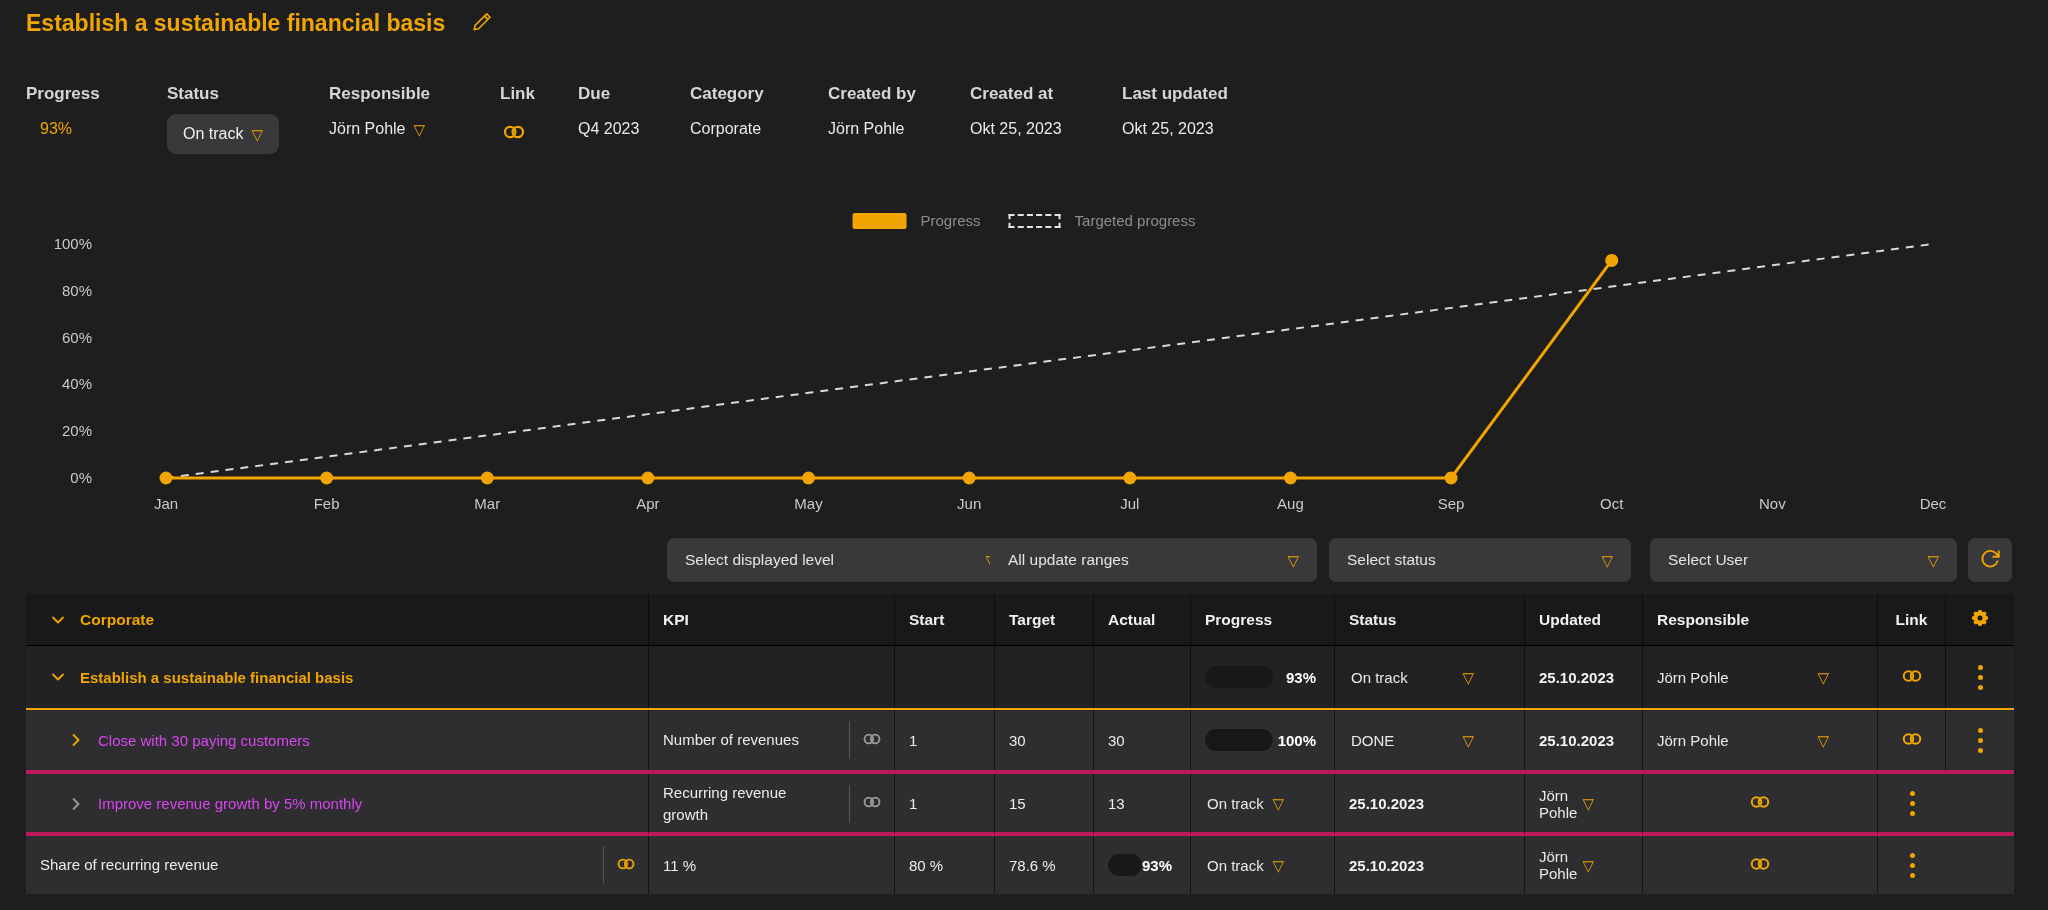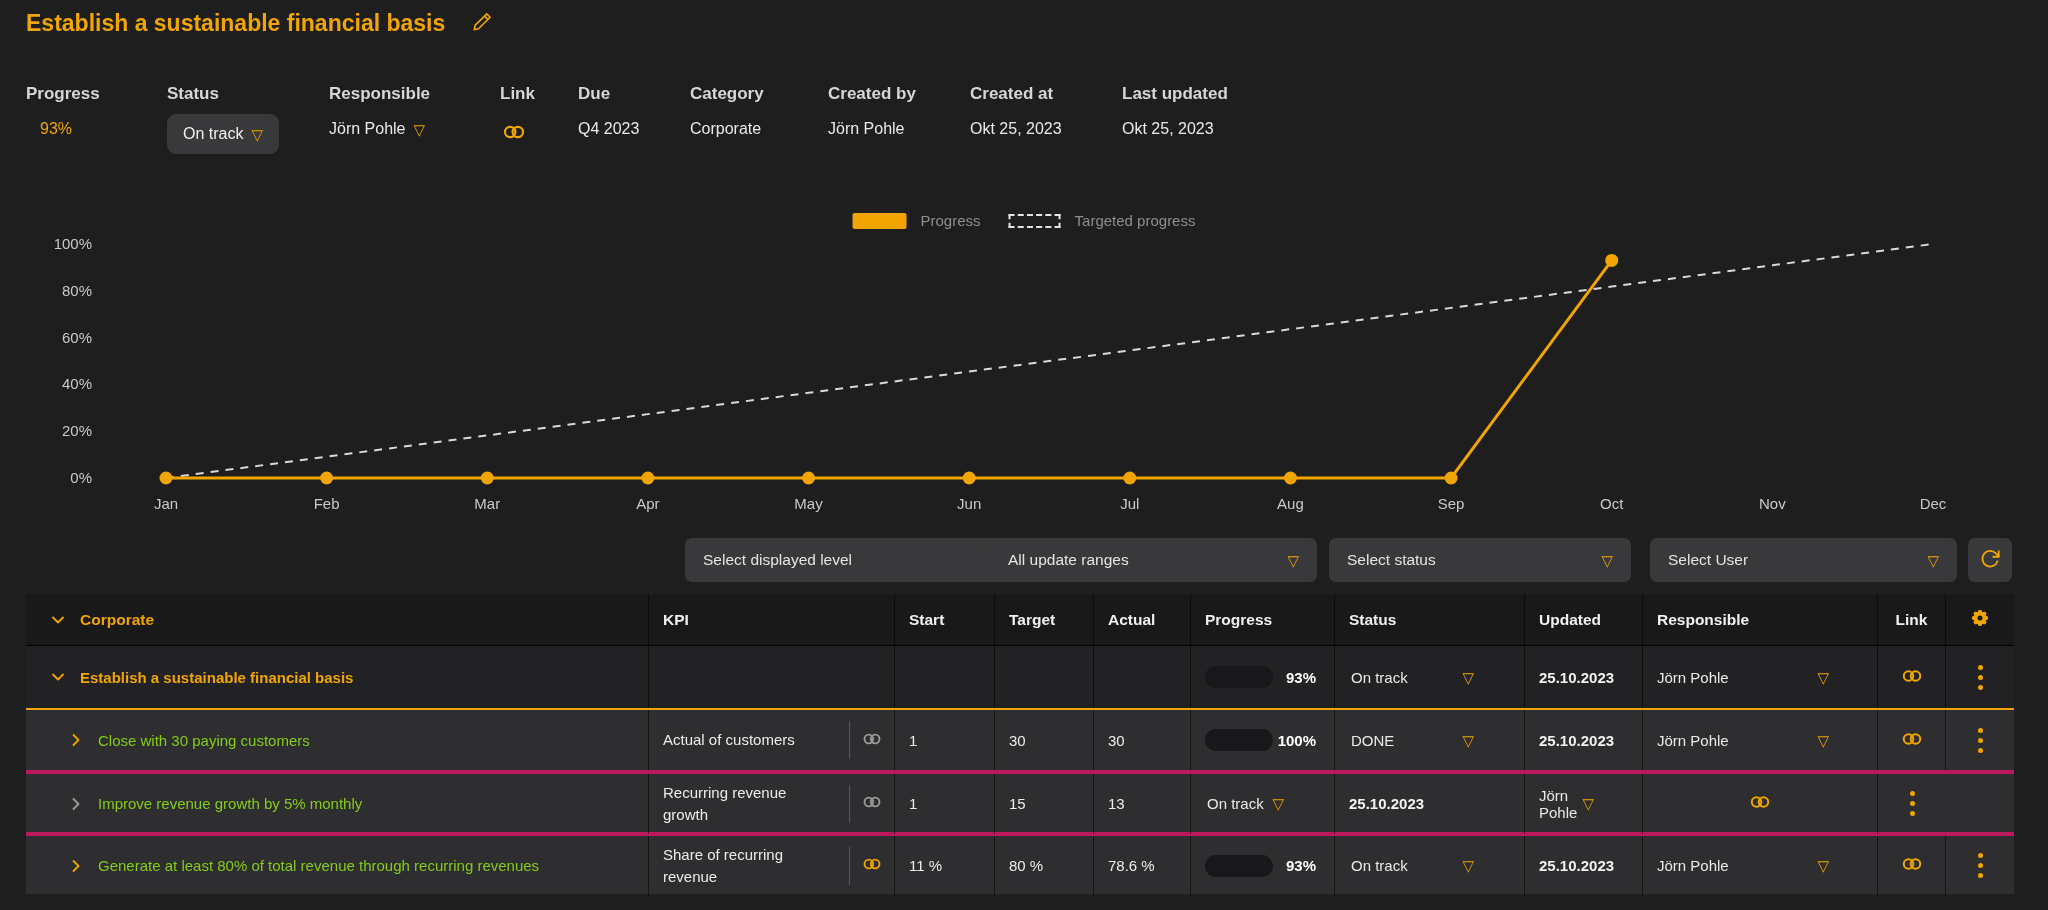--- a/index.html
+++ b/index.html
@@ -48,21 +48,21 @@
   .thead { background:#19191a; height:52px; border-bottom:1px solid #000; }
   .thead .th { font-size:15.5px; font-weight:bold; color:#f0f0f0; padding-left:14px; }
   .th-center { justify-content:center; padding-left:0 !important; }
   .row { height:62px; font-size:15px; }
   .row-objective { background:#222224; }
   .row-kr { background:#2e2e30; border-top:4px solid #be185d; }
   .row-kr.first { border-top:2px solid #F0A500; }
   .tree-cell { padding-left:24px; gap:14px; }
   .row-kr .tree-cell { padding-left:42px; }
   .objective-name { color:#F0A500; font-weight:bold; font-size:15px; }
-  .kr-name { color:#84cc16; }
+  .kr-name { color:#d946ef; }
   .group-cell { padding-left:24px; gap:14px; }
   .group-name { color:#F0A500; font-weight:bold; font-size:15.5px; }
   .kpi-cell { padding:0 !important; }
   .kpi-text { flex:1; padding:8px 14px; line-height:1.45; color:#ececec; }
   .kpi-sep { width:1px; height:38px; background:#55555a; }
   .kpi-ico { width:44px; display:flex; align-items:center; justify-content:center; }
   .num-cell { padding-left:14px; color:#ececec; }
   .progress-cell { padding:0 18px 0 14px; }
   .pill { width:68px; height:22px; border-radius:11px; background:#18181a; overflow:hidden; }
   .pill-fill { height:100%; border-radius:11px; }
@@ -192,21 +192,21 @@
         <circle cx="647.909090909091" cy="328" r="6.5" fill="#F0A500"></circle>
         <circle cx="808.5454545454545" cy="328" r="6.5" fill="#F0A500"></circle>
         <circle cx="969.1818181818181" cy="328" r="6.5" fill="#F0A500"></circle>
         <circle cx="1129.818181818182" cy="328" r="6.5" fill="#F0A500"></circle>
         <circle cx="1290.4545454545455" cy="328" r="6.5" fill="#F0A500"></circle>
         <circle cx="1451.090909090909" cy="328" r="6.5" fill="#F0A500"></circle>
         <circle cx="1611.7272727272727" cy="110.38" r="6.5" fill="#F0A500"></circle>
       </svg>
   </div>
 
-  <div class="filter" style="left:685px;width:348px">
+  <div class="filter" style="left:667px;width:348px">
     <span>Select displayed level</span>
     <span class="tri">▽</span>
   </div>
   <div class="filter" style="left:990px;width:327px">
     <span>All update ranges</span>
     <span class="tri">▽</span>
   </div>
   <div class="filter" style="left:1329px;width:302px">
     <span>Select status</span>
     <span class="tri">▽</span>
@@ -307,21 +307,21 @@
     <div class="trow row row-kr first">
       <div class="tree-cell">
         <span class="chev" style="color: rgb(240, 165, 0);">
           <svg width="16" height="16" viewBox="0 0 16 16">
               <use href="#i-chev-right"></use>
             </svg>
         </span>
         <span class="kr-name">Close with 30 paying customers</span>
       </div>
       <div class="kpi-cell">
-        <span class="kpi-text">Actual of customers</span>
+        <span class="kpi-text">Number of revenues</span>
         <span class="kpi-sep"></span>
         <span class="kpi-ico" style="color: rgb(155, 155, 155);">
           <button class="icon-btn" style="color:inherit">
             <span><svg width="20" height="20" viewBox="0 0 24 24">
                   <use href="#i-chain"></use>
                 </svg></span>
           </button>
         </span>
       </div>
       <div class="num-cell">1</div>
@@ -398,28 +398,20 @@
       <div class="action-cell">
         <button class="kebab">
             <span></span>
             <span></span>
             <span></span>
           </button>
       </div>
     </div>
 
     <div class="trow row row-kr">
-      <div class="tree-cell">
-        <span class="chev" style="color: rgb(240, 165, 0);">
-          <svg width="16" height="16" viewBox="0 0 16 16">
-              <use href="#i-chev-right"></use>
-            </svg>
-        </span>
-        <span class="kr-name">Generate at least 80% of total revenue through recurring revenues</span>
-      </div>
       <div class="kpi-cell">
         <span class="kpi-text">Share of recurring revenue</span>
         <span class="kpi-sep"></span>
         <span class="kpi-ico" style="color: rgb(240, 165, 0);">
           <button class="icon-btn" style="color:inherit">
             <span><svg width="20" height="20" viewBox="0 0 24 24">
                   <use href="#i-chain"></use>
                 </svg></span>
           </button>
         </span>

